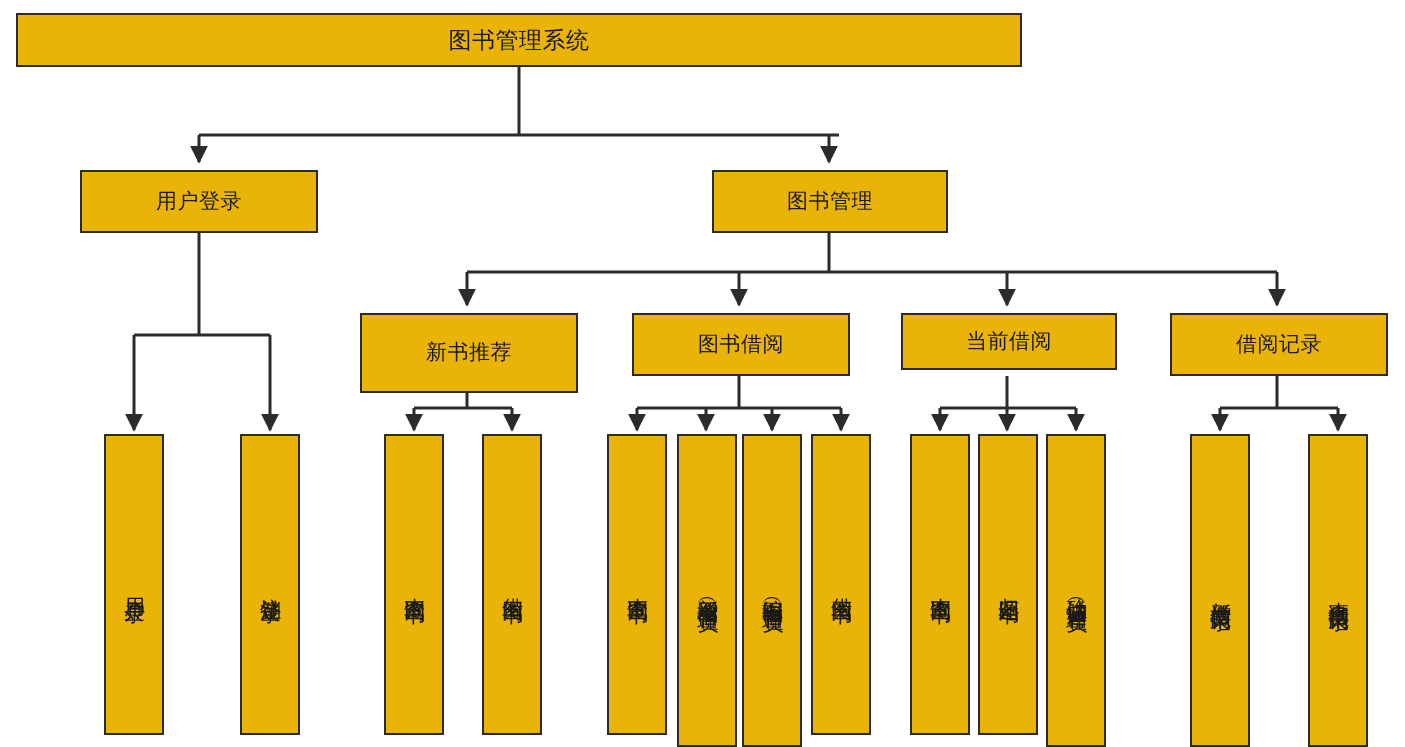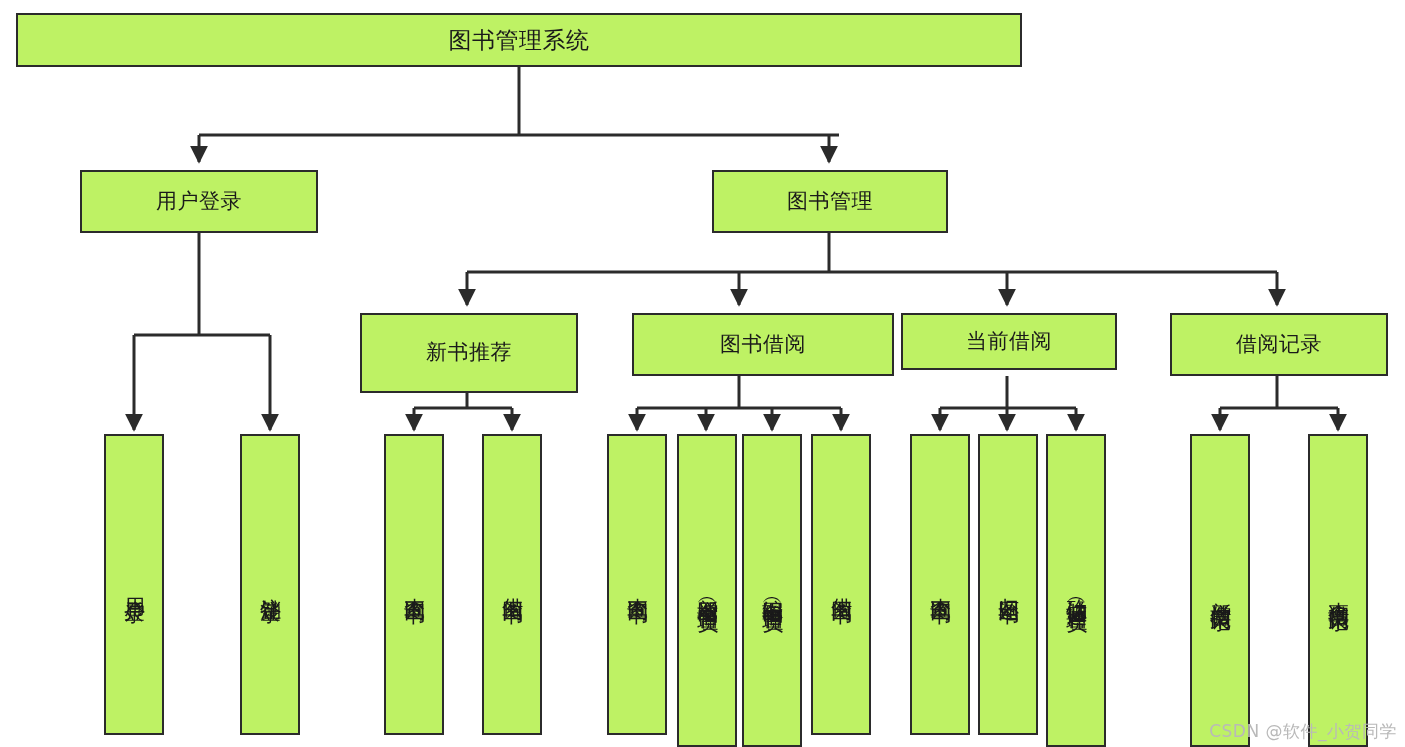--- a/index.html
+++ b/index.html
@@ -20,21 +20,21 @@
     position: absolute;
     left: 0;
     top: 0;
     width: 1405px;
     height: 747px;
   }
   .node {
     position: absolute;
     box-sizing: border-box;
     border: 2px solid #2b2b2b;
-    background: #bef264;
+    background: #eab308;
     display: flex;
     align-items: center;
     justify-content: center;
     color: #1a1a1a;
   }
   .node .label {
     display: block;
     text-align: center;
     line-height: 1.22;
     letter-spacing: 0.5px;
@@ -132,21 +132,21 @@
   </div>
 
   <div class="node level2" style="left:712px; top:170px; width:236px; height:63px;">
     <span class="label">图书管理</span>
   </div>
 
   <div class="node level3" style="left:360px; top:313px; width:218px; height:80px;">
     <span class="label">新书推荐</span>
   </div>
 
-  <div class="node level3" style="left:632px; top:313px; width:262px; height:63px;">
+  <div class="node level3" style="left:632px; top:313px; width:218px; height:63px;">
     <span class="label">图书借阅</span>
   </div>
 
   <div class="node level3" style="left:901px; top:313px; width:216px; height:57px;">
     <span class="label">当前借阅</span>
   </div>
 
   <div class="node level3" style="left:1170px; top:313px; width:218px; height:63px;">
     <span class="label">借阅记录</span>
   </div>
@@ -196,15 +196,14 @@
   </div>
 
   <div class="node leaf" style="left:1190px; top:434px; width:60px; height:313px;">
     <span class="label">新增借阅记录</span>
   </div>
 
   <div class="node leaf" style="left:1308px; top:434px; width:60px; height:313px;">
     <span class="label">查询借阅记录</span>
   </div>
 
-  <div class="watermark">CSDN @软件_小贺同学</div>
 
 </div>
 
 </body></html>

